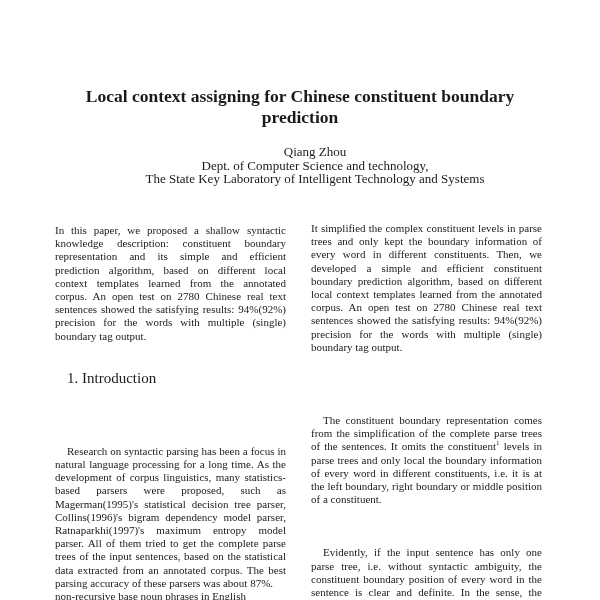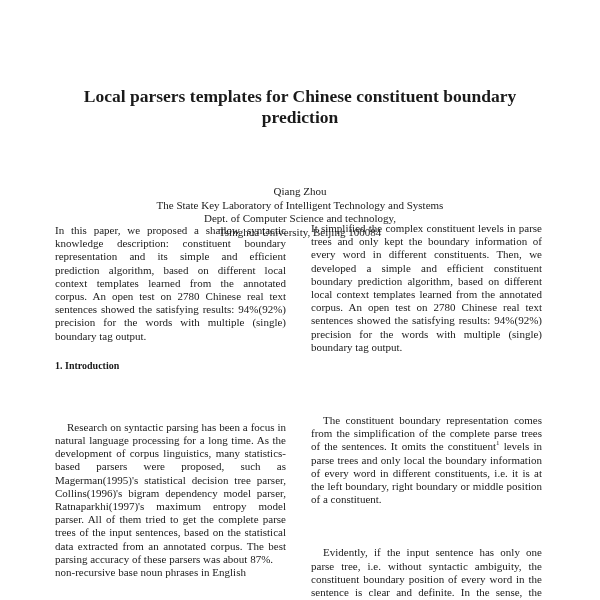--- a/index.html
+++ b/index.html
@@ -1,41 +1,40 @@
 <!DOCTYPE html>
 <html><head>
 <meta charset="utf-8">
 <style>
   html, body { margin:0; padding:0; background:#fff; }
   body { width:600px; height:600px; overflow:hidden; position:relative;
          font-family:"Liberation Serif","DejaVu Serif",serif; color:#1a1a1a; }
   .title { position:absolute; left:60px; width:480px; top:86px; text-align:center;
            font-weight:bold; font-size:17.5px; line-height:21px; }
-  .authors { position:absolute; left:60px; width:480px; top:145px; text-align:center;
-             font-size:11px; line-height:13.6px;margin-top:40px; }
+  .authors { position:absolute; left:75px; width:480px; top:145px; text-align:center;
+             font-size:13px; line-height:13.6px; }
   .col { position:absolute; width:231px; font-size:11px; line-height:13.2px; }
   .col.left { left:55px; }
   .col.right { left:311px; }
   .abs-head { text-align:center; font-weight:bold; font-size:11.5px; line-height:13px; }
   .par { text-align:justify; text-align-last:left; margin:0; }
   .indent { text-indent:12px;margin-top:40px; }
-  .sec { font-weight:bold; font-size:10px; line-height:18px; margin:0; }
+  .sec { font-weight:normal; font-size:15px; line-height:18px; margin:12px; }
   sup { font-size:7px; line-height:0; }
   .cut { height:13px; overflow:hidden; }
 </style>
 </head>
 <body>
 
-<div class="title">Local parsers templates for Chinese constituent boundary prediction</div>
+<div class="title">Local context assigning for Chinese constituent boundary prediction</div>
 
 <div class="authors">
   <div>Qiang Zhou</div>
+  <div>Dept. of Computer Science and technology,</div>
   <div>The State Key Laboratory of Intelligent Technology and Systems</div>
-  <div>Dept. of Computer Science and technology,</div>
-  <div>Tsinghua University, Beijing 100084</div>
 </div>
 
 <div class="col left" style="top:224px;">
   <p class="par">In this paper, we proposed a shallow syntactic knowledge description: constituent boundary representation and its simple and efficient prediction algorithm, based on different local context templates learned from the annotated corpus. An open test on 2780 Chinese real text sentences showed the satisfying results: 94%(92%) precision for the words with multiple (single) boundary tag output.</p>
   <div style="height:14px"></div>
   <h2 class="sec">1. Introduction</h2>
   <div style="height:6px"></div>
   <p class="par indent">Research on syntactic parsing has been a focus in natural language processing for a long time. As the development of corpus linguistics, many statistics-based parsers were proposed, such as Magerman(1995)'s statistical decision tree parser, Collins(1996)'s bigram dependency model parser, Ratnaparkhi(1997)'s maximum entropy model parser. All of them tried to get the complete parse trees of the input sentences, based on the statistical data extracted from an annotated corpus. The best parsing accuracy of these parsers was about 87%.</p>
   <div class="par cut">non-recursive base noun phrases in English</div>
 </div>

